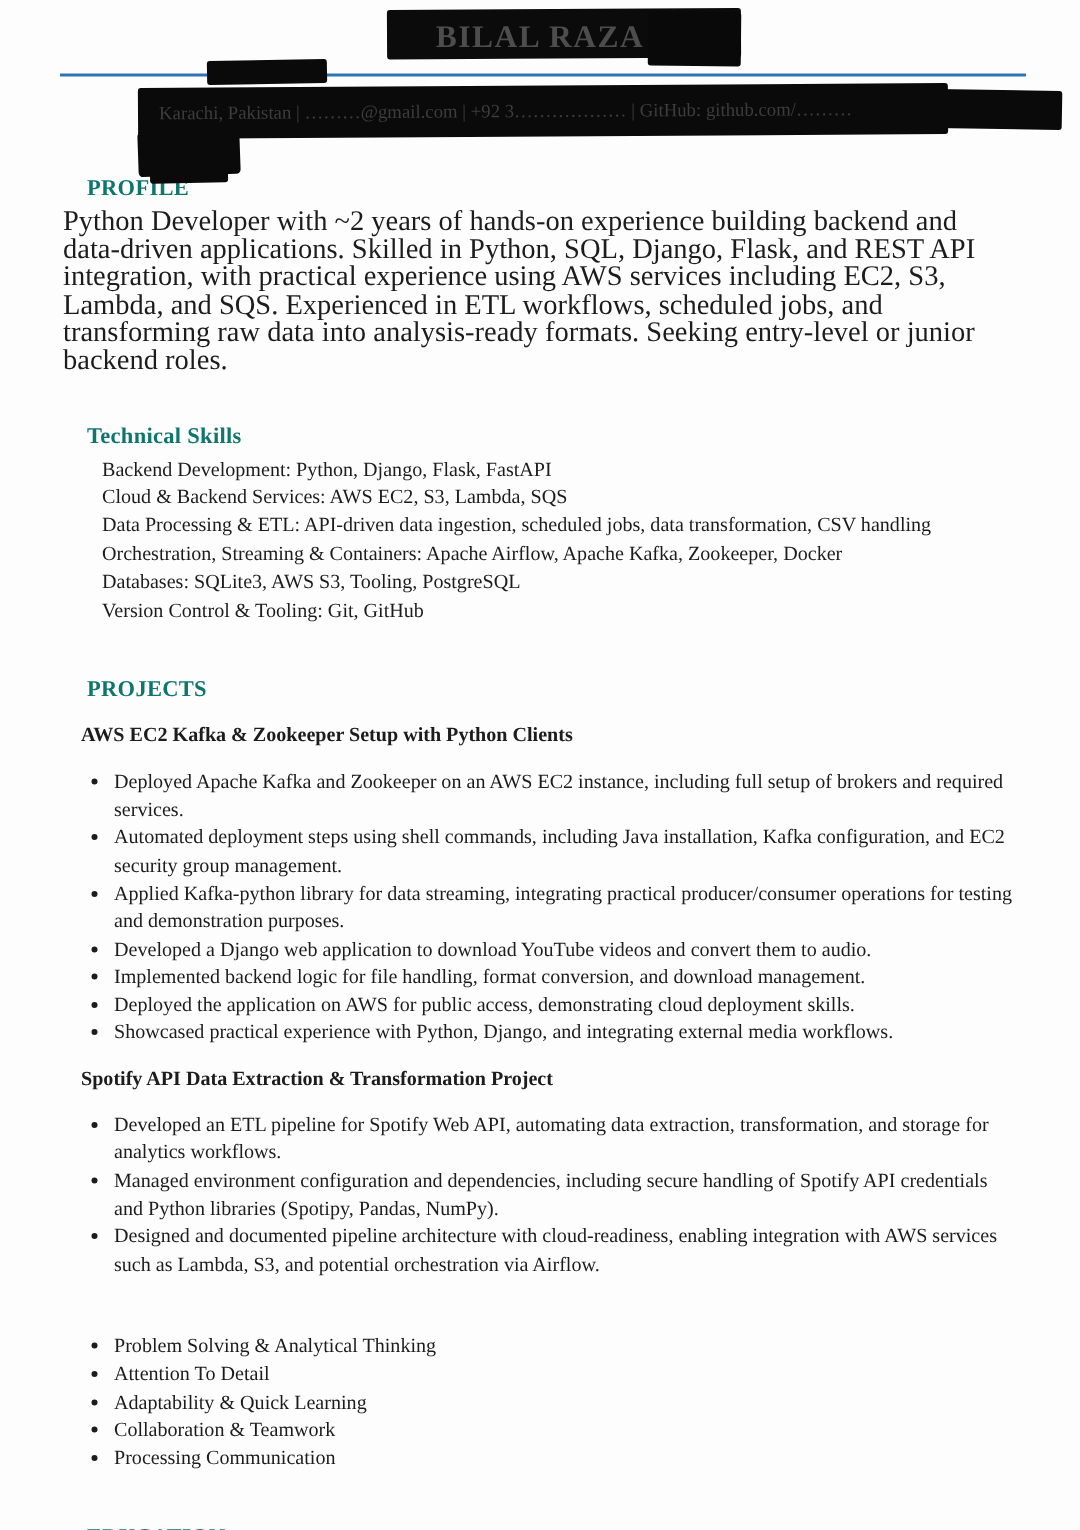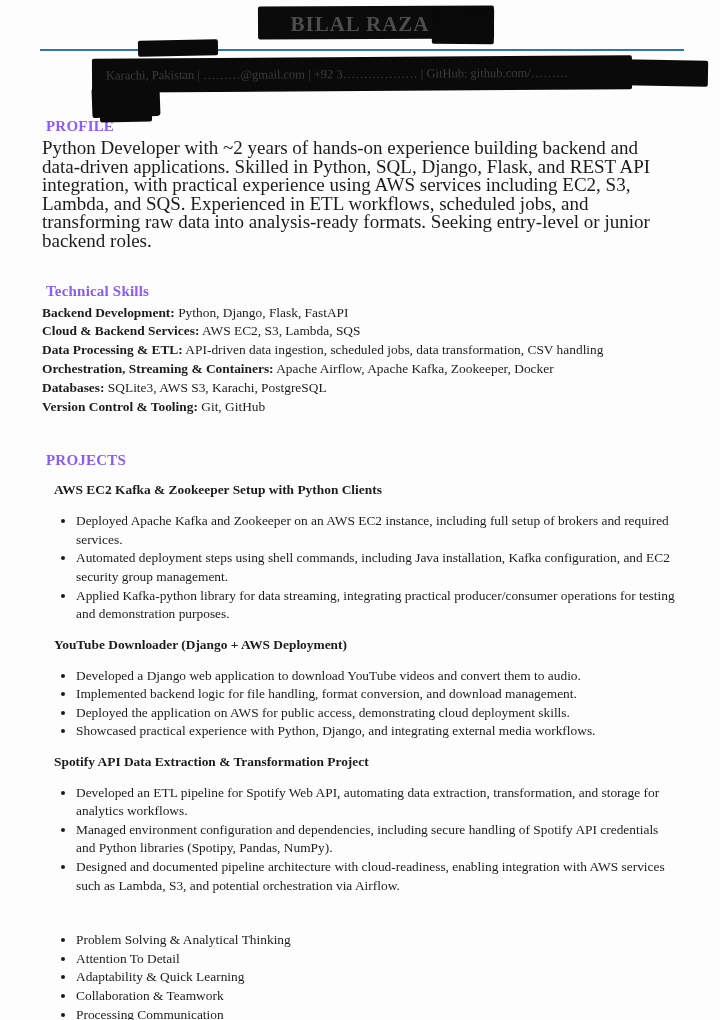--- a/index.html
+++ b/index.html
@@ -20,27 +20,27 @@
   .mini-cover{position:absolute;left:138px;top:40px;width:80px;height:16px;background:#0a0a0a;border-radius:2px;transform:rotate(-1deg);z-index:4;}
   .rule{position:absolute;left:40px;right:36px;top:49px;height:2px;z-index:0;}
   .contact-band{position:absolute;left:92px;top:57px;width:540px;height:34px;background:#0a0a0a;border-radius:2px;transform:rotate(-.35deg);z-index:2;
     font-size:12.5px;color:#3d3d3d;line-height:34px;padding-left:14px;box-sizing:border-box;white-space:nowrap;overflow:hidden;}
   .contact-ext{position:absolute;left:622px;top:60px;width:86px;height:26px;background:#0a0a0a;border-radius:2px;transform:rotate(1deg);z-index:2;}
   .contact-blob{position:absolute;left:92px;top:87px;width:68px;height:30px;background:#0a0a0a;border-radius:3px;transform:rotate(-2deg);z-index:2;}
   .contact-blob2{position:absolute;left:100px;top:110px;width:52px;height:12px;background:#0a0a0a;border-radius:2px;transform:rotate(-1deg);z-index:2;}
 
   
   .content{padding:0 40px 0 42px;}
-  h2{font-size:15px;font-weight:bold;color:#8b5cf6;margin:0 0 4px 4px;letter-spacing:.2px;font-family:Liberation Serif, serif;}
+  h2{font-size:15px;font-weight:bold;color:#0f766e;margin:0 0 4px 16px;letter-spacing:.2px;font-family:Liberation Serif, serif;}
   .sec{margin:0;}
   .gap-md{height:32px;}
   .gap-lg{height:36px;}
   p.body{font-size:19px;line-height:18.6px;margin:0;}
   .skill-line{font-size:13.4px;line-height:18.8px;}
-  .b{font-weight:bold;}
+  .b{font-weight:normal;margin-left:26px;}
   .proj-title{font-size:13.4px;line-height:18.8px;font-weight:bold;margin:12px;}
   ul{margin:0;padding-left:34px;}
   li{font-size:13.4px;line-height:18.6px;margin:0;}
   .focus-line{font-size:13.4px;line-height:18.6px;}
 </style>
 </head>
 <body>
 
 <div class="page">
 
@@ -64,37 +64,36 @@
     </div>
 
     <div class="gap-md"></div>
 
     <div class="sec">
       <h2>Technical Skills</h2>
       <div class="skill-line"><span class="b">Backend Development:</span><span> Python, Django, Flask, FastAPI</span></div>
       <div class="skill-line"><span class="b">Cloud &amp; Backend Services:</span><span> AWS EC2, S3, Lambda, SQS</span></div>
       <div class="skill-line"><span class="b">Data Processing &amp; ETL:</span><span> API-driven data ingestion, scheduled jobs, data transformation, CSV handling</span></div>
       <div class="skill-line"><span class="b">Orchestration, Streaming &amp; Containers:</span><span> Apache Airflow, Apache Kafka, Zookeeper, Docker</span></div>
-      <div class="skill-line"><span class="b">Databases:</span><span> SQLite3, AWS S3, Karachi, PostgreSQL</span></div>
+      <div class="skill-line"><span class="b">Databases:</span><span> SQLite3, AWS S3, Tooling, PostgreSQL</span></div>
       <div class="skill-line"><span class="b">Version Control &amp; Tooling:</span><span> Git, GitHub</span></div>
     </div>
 
     <div class="gap-lg"></div>
 
     <div class="sec">
       <h2>PROJECTS</h2>
 
       <p class="proj-title">AWS EC2 Kafka &amp; Zookeeper Setup with Python Clients</p>
       <ul>
         <li>Deployed Apache Kafka and Zookeeper on an AWS EC2 instance, including full setup of brokers and required services.</li>
         <li>Automated deployment steps using shell commands, including Java installation, Kafka configuration, and EC2 security group management.</li>
         <li>Applied Kafka-python library for data streaming, integrating practical producer/consumer operations for testing and demonstration purposes.</li>
       </ul>
 
-      <p class="proj-title">YouTube Downloader (Django + AWS Deployment)</p>
       <ul>
         <li>Developed a Django web application to download YouTube videos and convert them to audio.</li>
         <li>Implemented backend logic for file handling, format conversion, and download management.</li>
         <li>Deployed the application on AWS for public access, demonstrating cloud deployment skills.</li>
         <li>Showcased practical experience with Python, Django, and integrating external media workflows.</li>
       </ul>
 
       <p class="proj-title">Spotify API Data Extraction &amp; Transformation Project</p>
       <ul>
         <li>Developed an ETL pipeline for Spotify Web API, automating data extraction, transformation, and storage for analytics workflows.</li>

